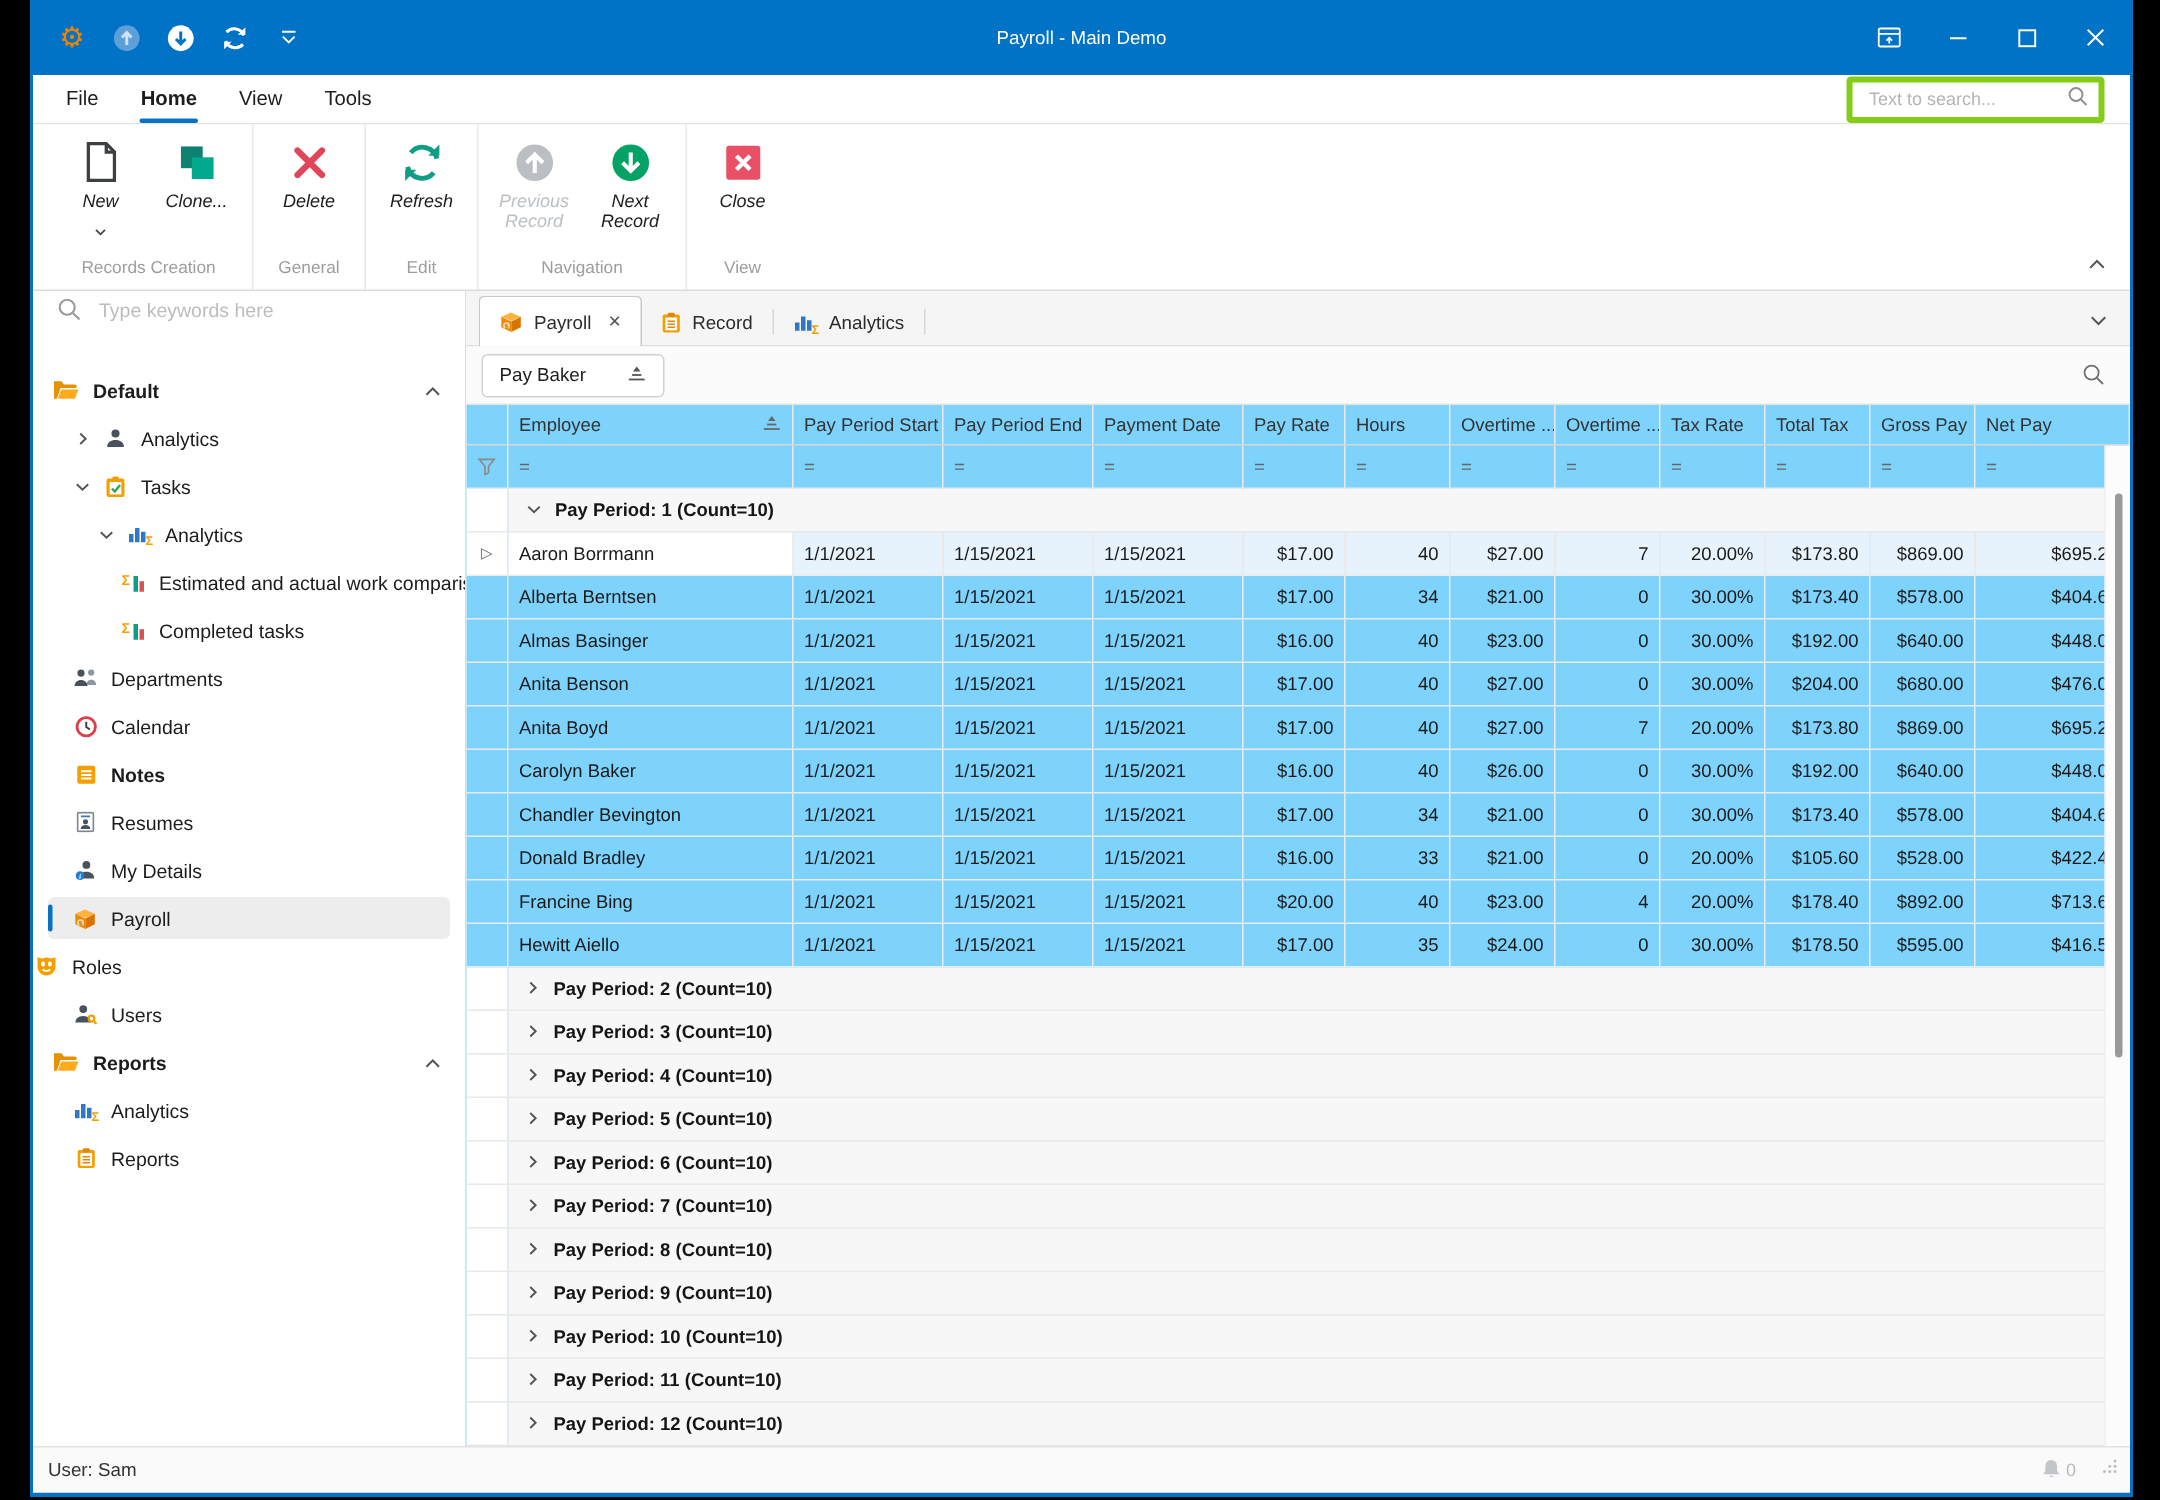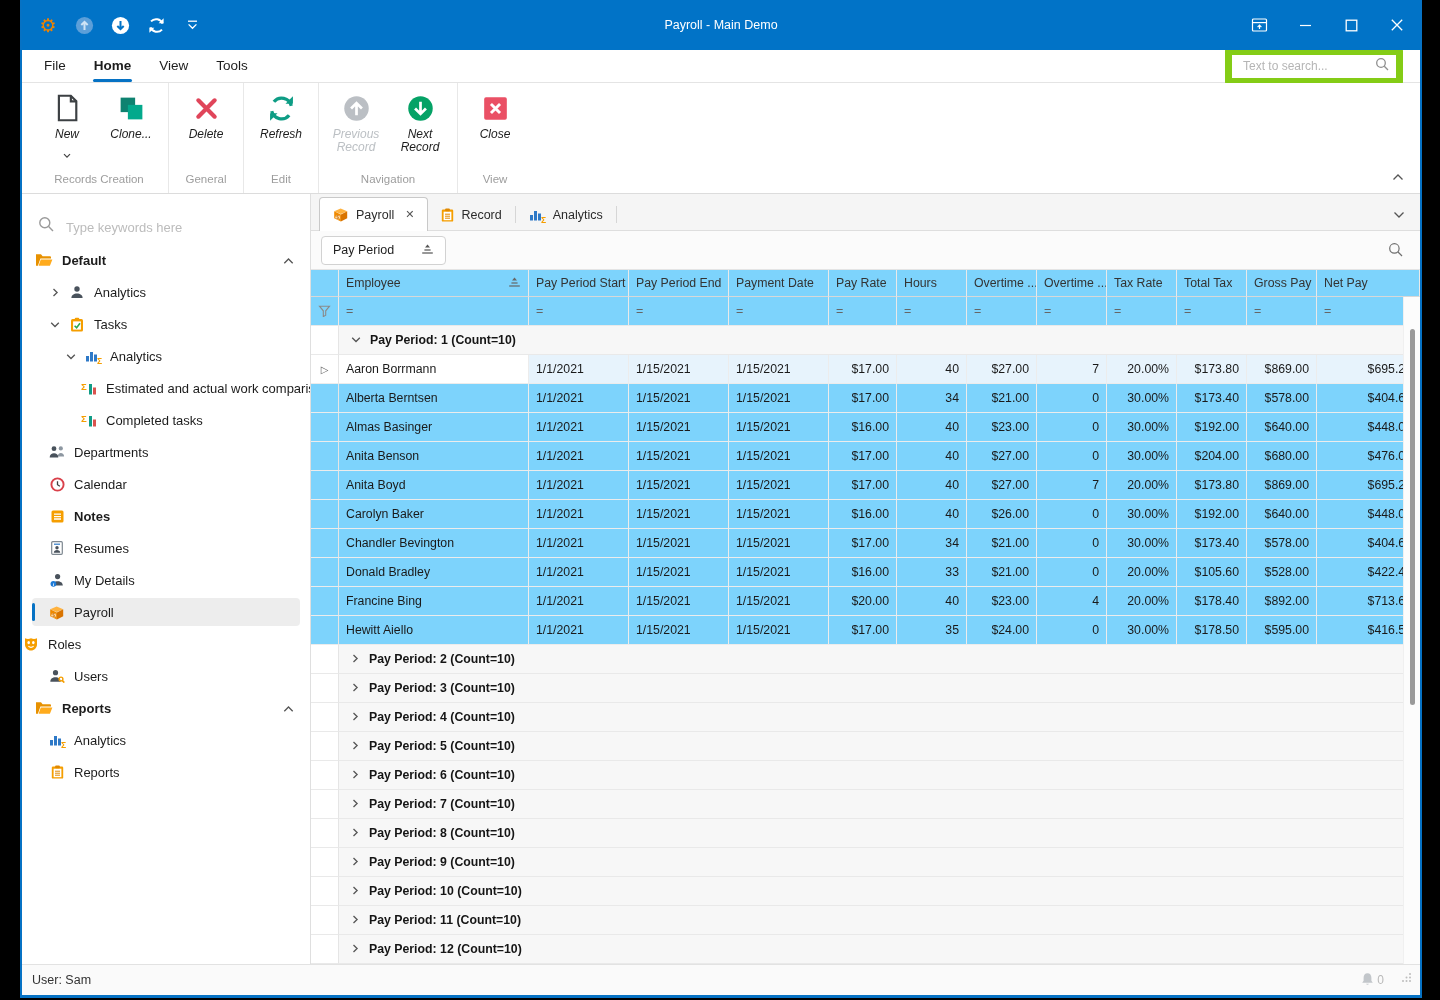--- a/index.html
+++ b/index.html
@@ -13,40 +13,40 @@
   .gear{color:#F08300;font-size:19px;line-height:19px;}
   .wtitle{position:absolute;left:0;right:0;text-align:center;font-size:12.5px;color:#fff;pointer-events:none;}
   .winctrl{margin-left:auto;display:flex;align-items:center;gap:0;}
   .wbtn{width:46px;height:50px;display:flex;align-items:center;justify-content:center;}
 
   
   .menubar{height:32px;background:#fff;border-bottom:1px solid #e4e4e4;display:flex;align-items:center;flex:none;padding-left:8px;}
   .menu-item{padding:0 14px;font-size:13.5px;color:#1d1d1d;line-height:31px;height:32px;position:relative;cursor:default;}
   .menu-item.active{font-weight:bold;}
   .menu-item.active::after{content:"";position:absolute;left:13px;right:13px;bottom:0;height:3px;background:#0672c4;border-radius:2px;}
-  .menu-search{margin-left:auto;margin-right:17px;width:148px;height:23px;border:7px solid #84cc16;border-radius:3px;display:flex;align-items:center;padding:0 7px 0 9px;background:#fff;}
+  .menu-search{margin-left:auto;margin-right:17px;width:148px;height:23px;border:4px solid #84cc16;border-radius:3px;display:flex;align-items:center;padding:0 7px 0 9px;background:#fff;}
   .menu-search input{border:none;outline:none;flex:1;font-size:12px;color:#444;font-family:"Liberation Sans",sans-serif;min-width:0;background:transparent;}
   .menu-search input::placeholder{color:#b5b5b5;}
 
   
   .ribbon{height:110px;background:#fff;border-bottom:1px solid #dcdcdc;display:flex;position:relative;flex:none;padding-left:8px;}
   .rgroup{display:flex;flex-direction:column;}
   .rgroup+.rgroup{border-left:1px solid #e8e8e8;}
   .rbuttons{flex:1;display:flex;justify-content:center;align-items:flex-start;padding:7px 6px 0 6px;gap:2px;}
   .rbtn{width:62px;display:flex;flex-direction:column;align-items:center;gap:4px;padding-top:2px;cursor:default;font-style:italic;}
   .rbtn .ric{height:32px;display:flex;align-items:center;justify-content:center;}
   .rbtn .lbl{font-size:12px;color:#1d1d1d;text-align:center;line-height:13px;}
   .rbtn.disabled .lbl{color:#bcc0c4;}
   .rcaption{height:24px;line-height:20px;text-align:center;font-size:11.5px;color:#9d9d9d;}
   .ribbon-collapse{position:absolute;right:16px;bottom:8px;}
 
   
   .content{flex:1;display:flex;min-height:0;}
   .sidebar{width:288px;flex:none;background:#fff;border-right:1px solid #dfdfdf;display:flex;flex-direction:column;}
-  .side-search{height:38px;display:flex;align-items:flex-end;gap:10px;padding:4px 14px 0 16px;flex:none;}
+  .side-search{height:38px;display:flex;align-items:flex-start;gap:10px;padding:4px 14px 0 16px;flex:none;}
   .side-search input{border:none;outline:none;flex:1;font-size:13px;color:#444;font-family:"Liberation Sans",sans-serif;background:transparent;}
   .side-search input::placeholder{color:#bcbcbc;}
   .tree{flex:1;overflow:hidden;padding-top:8px;}
   .trow{height:32px;display:flex;align-items:center;font-size:13px;color:#1c1c1c;position:relative;cursor:default;}
   .trow .exp{width:14px;display:flex;justify-content:center;flex:none;margin-right:6px;}
   .trow .tic{width:18px;display:flex;justify-content:center;flex:none;margin-right:8px;}
   .trow .tlabel{white-space:nowrap;position:relative;}
   .trow.section{font-weight:bold;padding-left:13px;}
   .trow.section .coll{margin-left:auto;margin-right:16px;}
   .trow.selected .selbg{position:absolute;left:10px;right:10px;top:2px;bottom:2px;background:#ededed;border-radius:4px;}
@@ -536,21 +536,21 @@
             <span>Analytics</span>
           </div>
           <span class="tab-div"></span>
           <span class="tabstrip-chevron">
           <svg width="12" height="8" viewBox="0 0 12 8">
               <path d="M1.5 1.5L6 6l4.5-4.5" fill="none" stroke="#555" stroke-width="1.3"></path>
             </svg></span>
       </div>
       <div class="grouppanel">
         <div class="chip">
-          <span>Pay Period</span>
+          <span>Pay Baker</span>
           <span>
             <svg width="13" height="12" viewBox="0 0 13 12">
                 <path d="M4 4.6L6.5 1.4 9 4.6z" fill="#555"></path>
                 <rect x="3.4" y="6.4" width="6.2" height="1.2" fill="#555"></rect>
                 <rect x="1.2" y="9.4" width="10.6" height="1.2" fill="#555"></rect>
               </svg></span>
         </div>
         <span class="gp-search">
           <svg width="15" height="15" viewBox="0 0 15 15">
               <circle cx="6.4" cy="6.4" r="4.7" fill="none" stroke="#6f6f6f" stroke-width="1.2"></circle>

